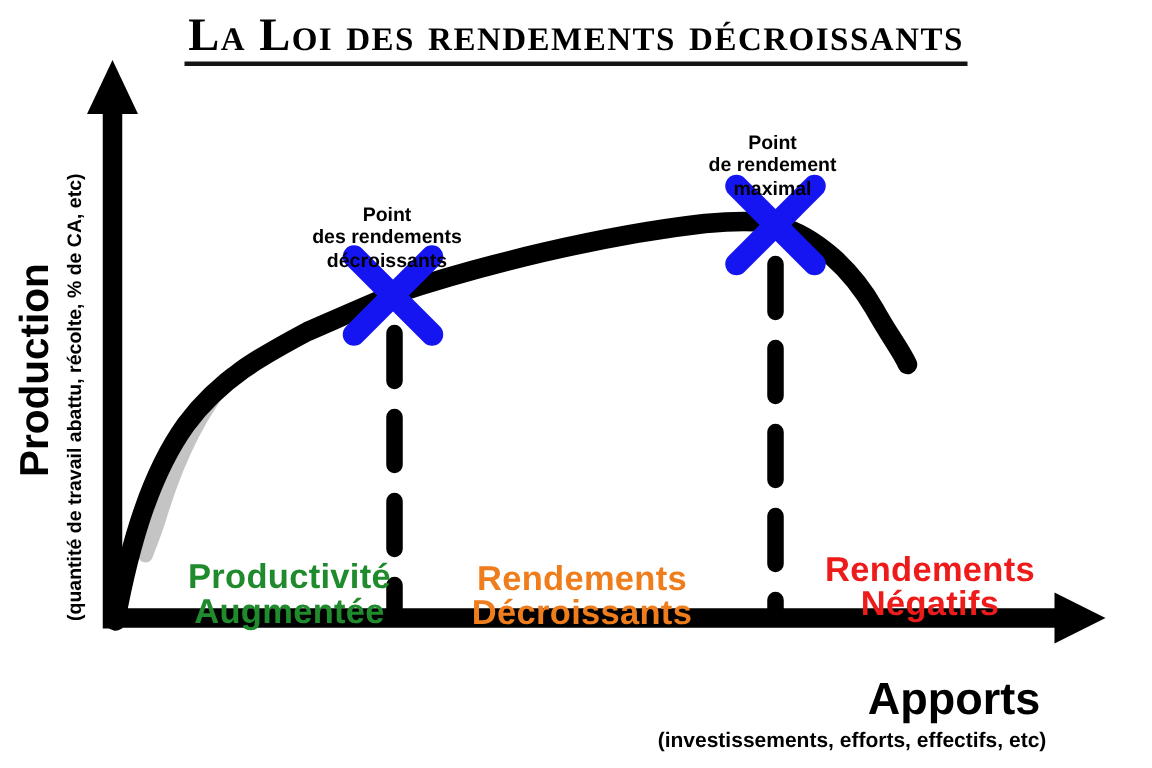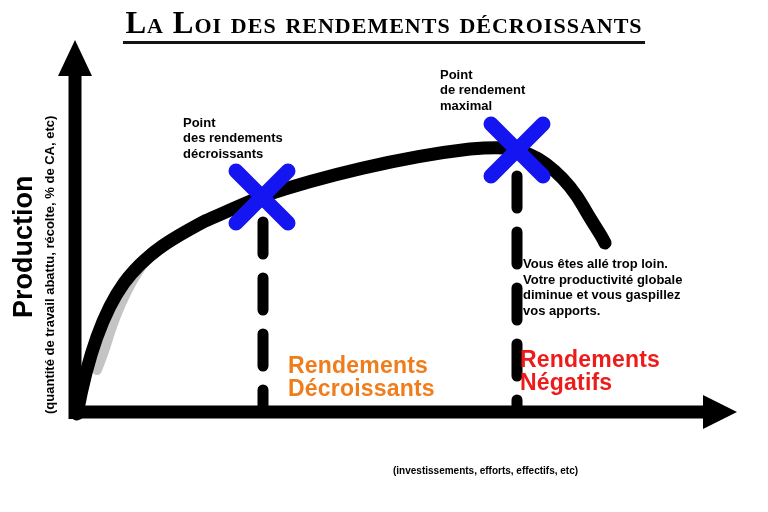--- a/index.html
+++ b/index.html
@@ -6,21 +6,21 @@
   #stage{
     position:relative;
     width:748px;height:512px;
     background:#ffffff;
     overflow:hidden;
     font-family:"Liberation Sans", sans-serif;
     color:#000;
   }
   .abs{position:absolute;}
   .pre{white-space:pre-line;}
-  .ctr{}
+  .ctr{text-align:center;margin-top:20px;}
 
   #title{
     left:40px;top:6px;width:688px;
     text-align:center;
     font-family:"Liberation Serif", serif;
     font-variant:small-caps;
     font-weight:bold;
     font-size:31px;
     letter-spacing:1px;
     line-height:1.1;
@@ -67,22 +67,22 @@
   }
   #zone-label-1{left:93px;top:353px;width:200px;}
   #zone-label-2{left:288px;top:354px;width:200px;}
   #zone-label-3{left:520px;top:348px;width:200px;}
 
   #x-axis-title{
     left:536px;top:430px;width:200px;
     font-size:30px;font-weight:bold;
   }
   #x-axis-subtitle{
-    left:393px;top:465px;width:300px;
-    font-size:10px;font-weight:bold;
+    left:418px;top:465px;width:300px;
+    font-size:14px;font-weight:bold;
   }
 </style>
 </head>
 <body>
 
 <div id="stage">
 
   <div id="title" class="abs">
     <span class="underlined">La Loi des rendements décroissants</span>
   </div>
@@ -124,25 +124,24 @@
   <div class="abs y-axis-title">Production</div>
   <div class="abs y-axis-subtitle">(quantité de travail abattu, récolte, % de CA, etc)</div>
 
   <div id="marker-label-1" class="abs marker-label pre ctr">Point
 des rendements
 décroissants</div>
   <div id="marker-label-2" class="abs marker-label pre ctr">Point
 de rendement
 maximal</div>
 
-  <div id="zone-desc-3" class="abs zone-desc pre ctr">Vous êtes allé trop loin.
-Votre productivité globale
-diminue et vous gaspillez
-vos apports.</div>
 
+  <div id="zone-label-1" class="abs zone-label pre ctr" style="color: rgb(31, 139, 44);">Productivité
+Augmentée</div>
   <div id="zone-label-2" class="abs zone-label pre ctr" style="color: rgb(239, 125, 28);">Rendements
 Décroissants</div>
   <div id="zone-label-3" class="abs zone-label pre ctr" style="color: rgb(238, 27, 27);">Rendements
 Négatifs</div>
 
+  <div id="x-axis-title" class="abs ctr">Apports</div>
   <div id="x-axis-subtitle" class="abs ctr">(investissements, efforts, effectifs, etc)</div>
 
 </div>
 
 </body></html>

